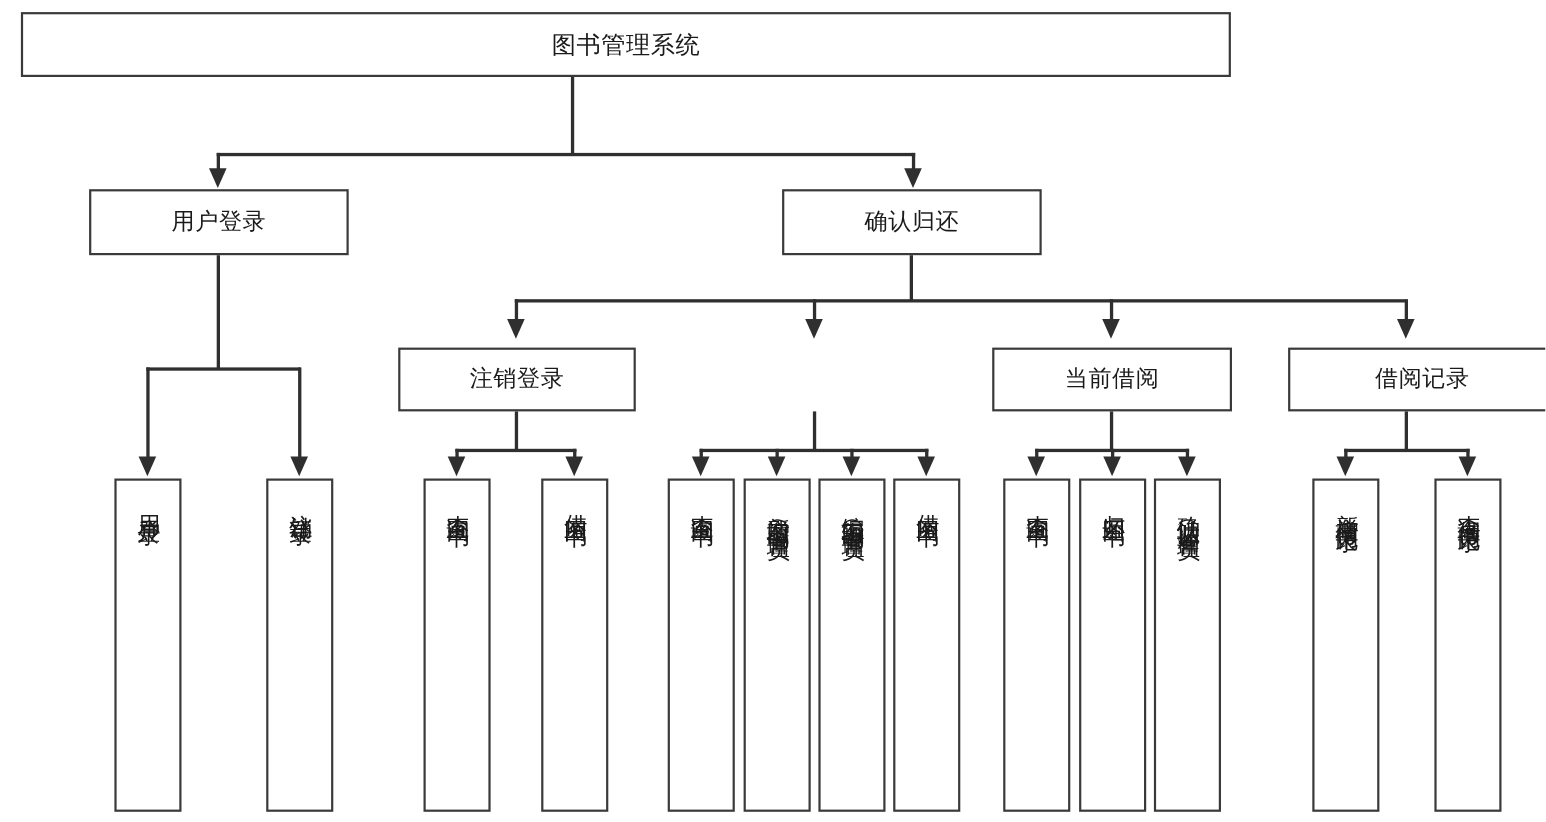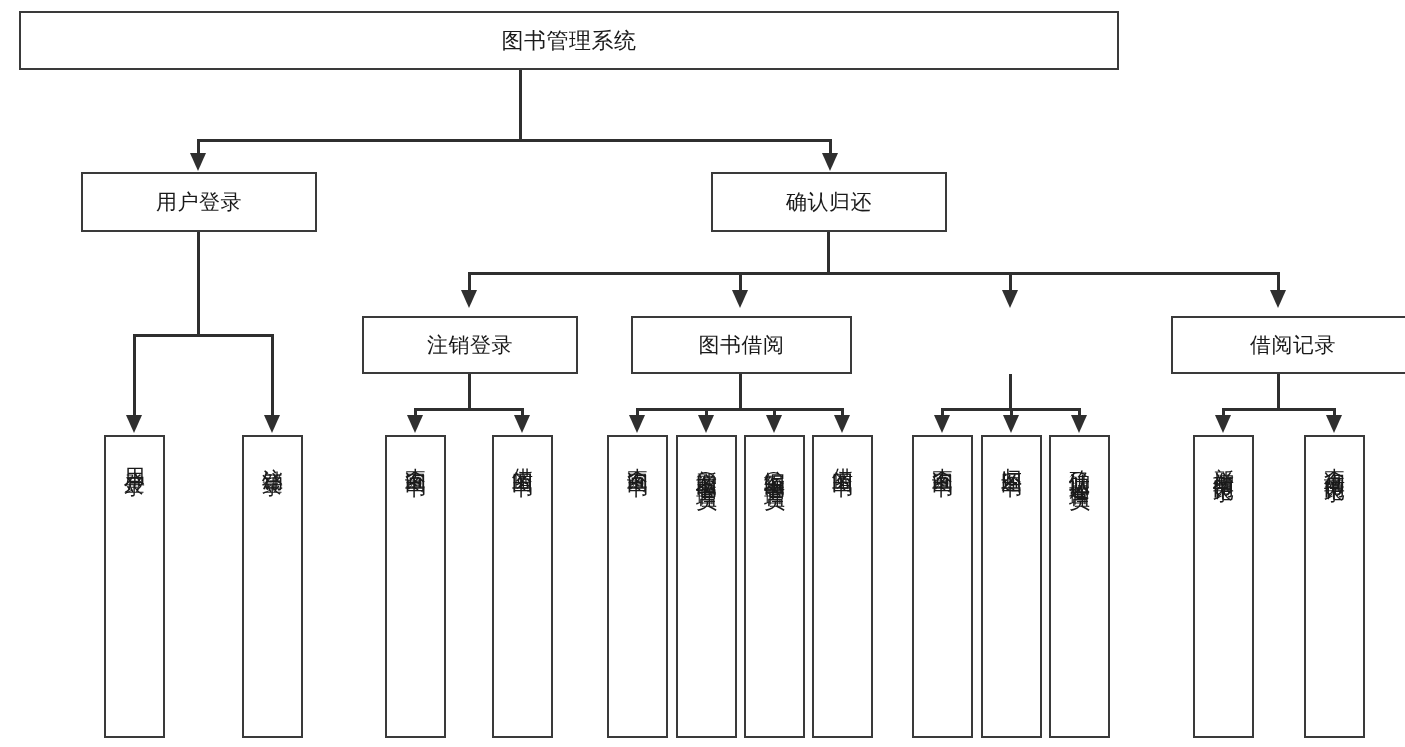--- a/index.html
+++ b/index.html
@@ -134,22 +134,22 @@
 
   <div class="vline" style="left:1009px; top:272px; width:3px; height:22px;"></div>
   <div class="arrow" style="left:1002px; top:290px;"></div>
 
   <div class="vline" style="left:1277px; top:272px; width:3px; height:22px;"></div>
   <div class="arrow" style="left:1270px; top:290px;"></div>
 
   <div class="node horiz" style="left:362px; top:316px; width:216px; height:58px;">
     <span class="label">注销登录</span>
   </div>
-  <div class="node horiz" style="left:631px; top:316px; width:221px; height:58px;">
-    <span class="label">图书借阅</span>
+  <div class="node horiz" style="left:902px; top:316px; width:218px; height:58px;">
+    <span class="label">当前借阅</span>
   </div>
   <div class="node horiz" style="left:1171px; top:316px; width:244px; height:58px;">
     <span class="label">借阅记录</span>
   </div>
 
   <div class="vline" style="left:468px; top:374px; width:3px; height:36px;"></div>
   <div class="hline" style="left:414px; top:408px; width:110px; height:3px;"></div>
   <div class="vline" style="left:414px; top:408px; width:3px; height:12px;"></div>
   <div class="arrow" style="left:407px; top:415px;"></div>
   <div class="vline" style="left:521px; top:408px; width:3px; height:12px;"></div>

